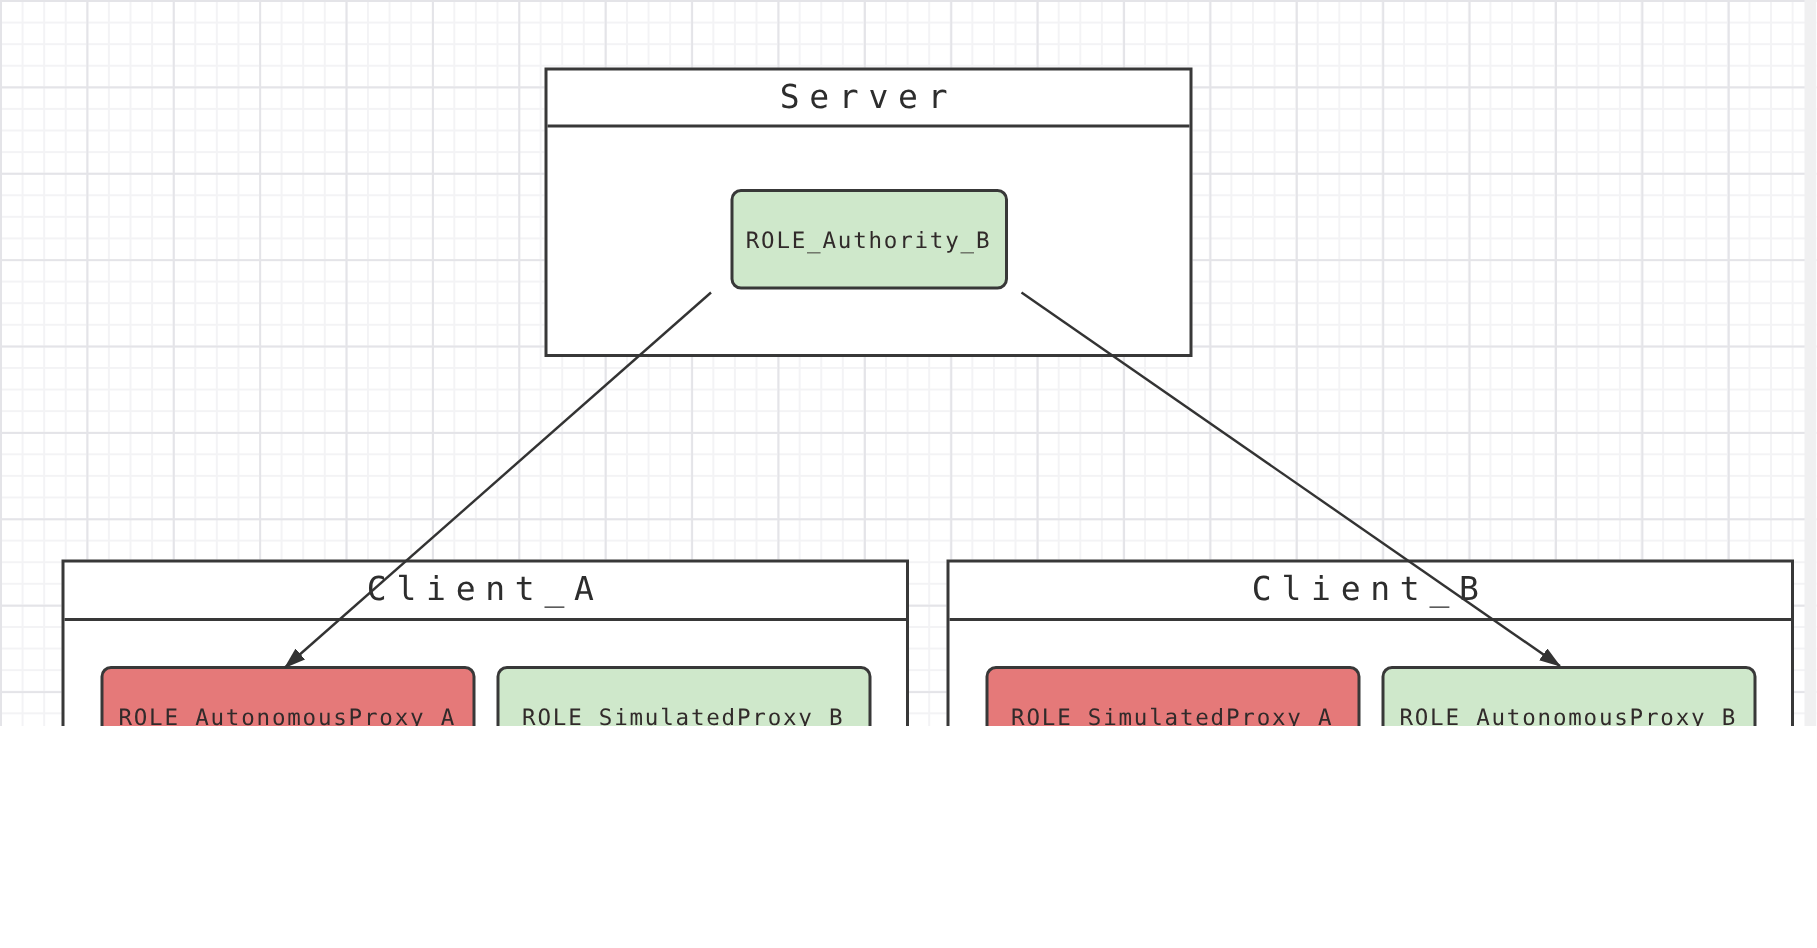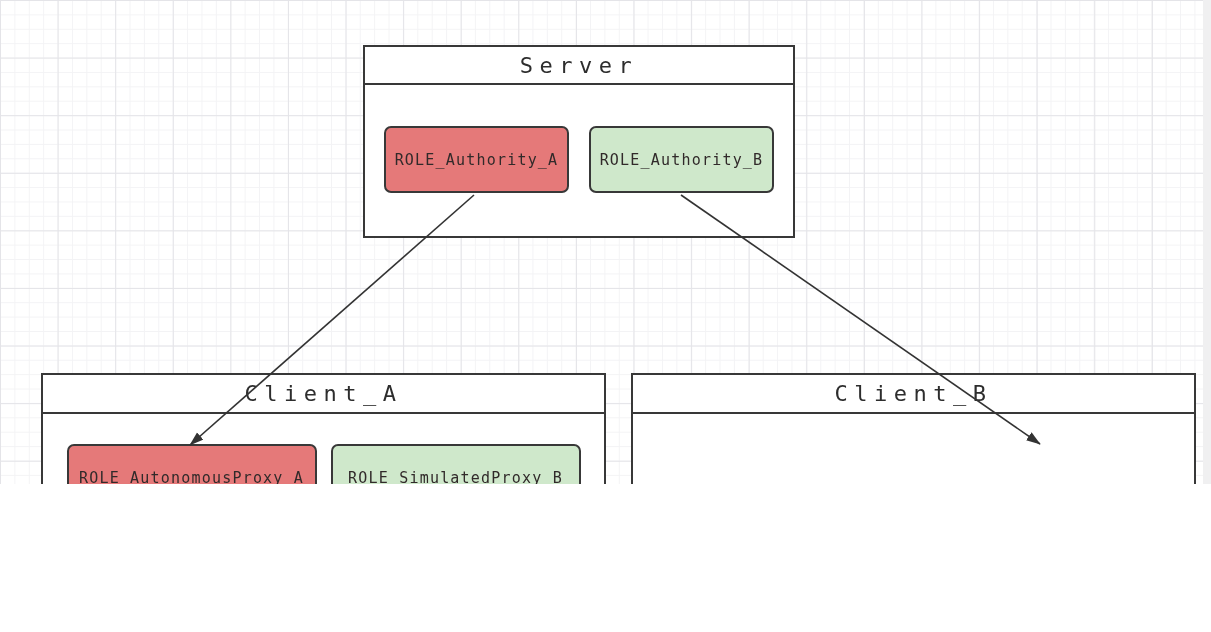--- a/index.html
+++ b/index.html
@@ -69,23 +69,20 @@
   }
 </style>
 </head>
 <body>
 
 <div class="canvas">
 
   <div class="frame server-frame">
     <div class="frame-title">Server</div>
     <div class="frame-body">
-      <div class="role" style="background: rgb(229, 121, 121);">
-        <span>ROLE_Authority_A</span>
-      </div>
       <div class="role" style="background: rgb(207, 232, 203);">
         <span>ROLE_Authority_B</span>
       </div>
     </div>
   </div>
 
   <div class="frame client-frame client-a">
     <div class="frame-title">Client_A</div>
     <div class="frame-body">
       <div class="role" style="background: rgb(229, 121, 121);">
@@ -93,20 +90,26 @@
       </div>
       <div class="role" style="background: rgb(207, 232, 203); text-align: right;">
         <span>ROLE_SimulatedProxy_B</span>
       </div>
     </div>
   </div>
 
   <div class="frame client-frame client-b">
     <div class="frame-title">Client_B</div>
     <div class="frame-body">
+      <div class="role" style="background: rgb(229, 121, 121);">
+        <span>ROLE_SimulatedProxy_A</span>
+      </div>
+      <div class="role" style="background: rgb(207, 232, 203);">
+        <span>ROLE_AutonomousProxy_B</span>
+      </div>
     </div>
   </div>
 
   <svg class="arrow-layer" id="arrow-layer" viewBox="0 0 1211 632" xmlns="http://www.w3.org/2000/svg">
     <defs>
       <marker id="arrowhead" markerWidth="10" markerHeight="8" refX="8.5" refY="3" orient="auto">
         <path id="arrowhead-path" d="M0,0 L9,3 L0,6 z" fill="#333333"></path>
       </marker>
     </defs>
   <line x1="474" y1="195" x2="190" y2="445" stroke="#333333" stroke-width="1.6" marker-end="url(#arrowhead)"></line>

